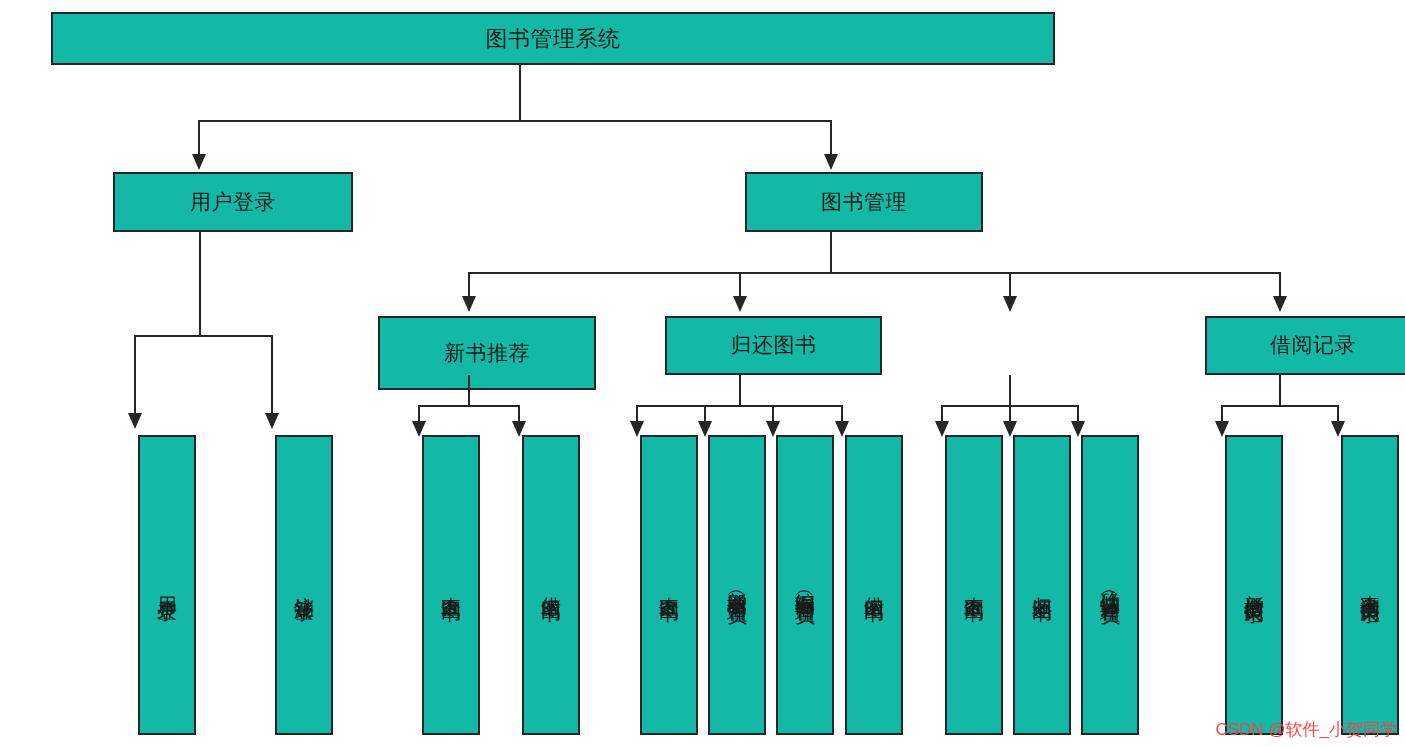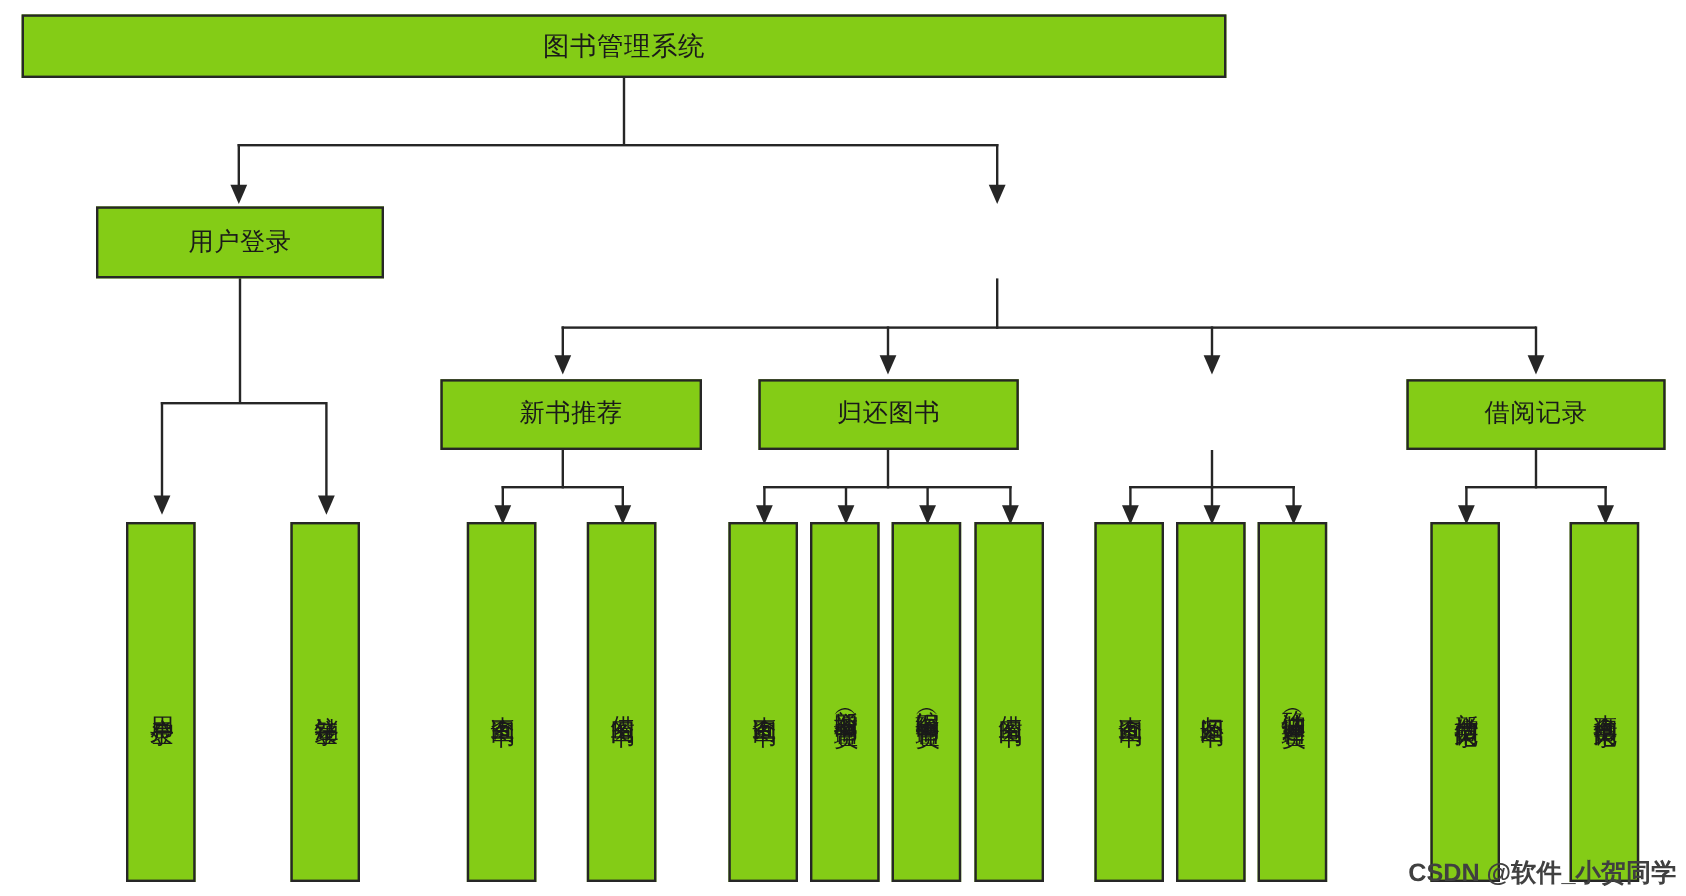--- a/index.html
+++ b/index.html
@@ -15,26 +15,27 @@
     position: relative;
     width: 1405px;
     height: 747px;
     background: #ffffff;
     overflow: hidden;
   }
   
   .node {
     position: absolute;
     box-sizing: border-box;
-    background: #84cc16;
+    background: #14b8a6;
     border: 2px solid #262626;
     display: flex;
     align-items: center;
     justify-content: center;
     color: #1a1a1a;
+    margin-left: 33px;
   }
   .node .label {
     text-align: center;
     line-height: 1.18;
     letter-spacing: 0.5px;
   }
   
   .node.h .label {
     font-size: 21px;
     white-space: nowrap;
@@ -67,25 +68,24 @@
     height: 0;
     border-left: 7px solid transparent;
     border-right: 7px solid transparent;
     border-top: 16px solid #262626;
   }
   
   #watermark {
     position: absolute;
     right: 8px;
     bottom: 6px;
-    font-size: 21px;
-    color: #404040;
+    font-size: 17px;
+    color: #ef4444;
     white-space: nowrap;
     font-family: "Liberation Sans", "DejaVu Sans", sans-serif;
-    font-weight: bold;
   }
 </style>
 </head>
 <body>
 
 <div id="canvas">
 
   <div class="node h" id="node-root" style="left:18px; top:12px; width:1004px; height:53px;">
     <span class="label">图书管理系统</span>
   </div>
@@ -95,20 +95,23 @@
   <div class="edge h" style="left:198px; top:120px; width:634px; height:2px;"></div>
 
   <div class="edge v" style="left:198px; top:120px; width:2px; height:36px;"></div>
   <div class="arrow" style="left:192px; top:154px;"></div>
 
   <div class="edge v" style="left:830px; top:120px; width:2px; height:36px;"></div>
   <div class="arrow" style="left:824px; top:154px;"></div>
 
   <div class="node h" id="node-user-login" style="left:80px; top:172px; width:240px; height:60px;">
     <span class="label">用户登录</span>
+  </div>
+  <div class="node h" id="node-book-manage" style="left:712px; top:172px; width:238px; height:60px;">
+    <span class="label">图书管理</span>
   </div>
 
   <div class="edge v" style="left:199px; top:232px; width:2px; height:104px;"></div>
   <div class="edge h" style="left:134px; top:335px; width:138px; height:2px;"></div>
   <div class="edge v" style="left:134px; top:335px; width:2px; height:80px;"></div>
   <div class="arrow" style="left:128px; top:413px;"></div>
   <div class="edge v" style="left:271px; top:335px; width:2px; height:80px;"></div>
   <div class="arrow" style="left:265px; top:413px;"></div>
 
   <div class="edge v" style="left:830px; top:232px; width:2px; height:42px;"></div>
@@ -119,21 +122,21 @@
 
   <div class="edge v" style="left:739px; top:272px; width:2px; height:26px;"></div>
   <div class="arrow" style="left:733px; top:296px;"></div>
 
   <div class="edge v" style="left:1009px; top:272px; width:2px; height:26px;"></div>
   <div class="arrow" style="left:1003px; top:296px;"></div>
 
   <div class="edge v" style="left:1279px; top:272px; width:2px; height:26px;"></div>
   <div class="arrow" style="left:1273px; top:296px;"></div>
 
-  <div class="node h" id="node-new-book-recommend" style="left:367px; top:316px; width:218px; height:59px;">
+  <div class="node h" id="node-new-book-recommend" style="left:345px; top:316px; width:218px; height:74px;">
     <span class="label">新书推荐</span>
   </div>
   <div class="node h" id="node-book-borrow" style="left:632px; top:316px; width:217px; height:59px;">
     <span class="label">归还图书</span>
   </div>
   <div class="node h" id="node-borrow-record" style="left:1172px; top:316px; width:216px; height:59px;">
     <span class="label">借阅记录</span>
   </div>
 
   <div class="edge v" style="left:468px; top:375px; width:2px; height:32px;"></div>

